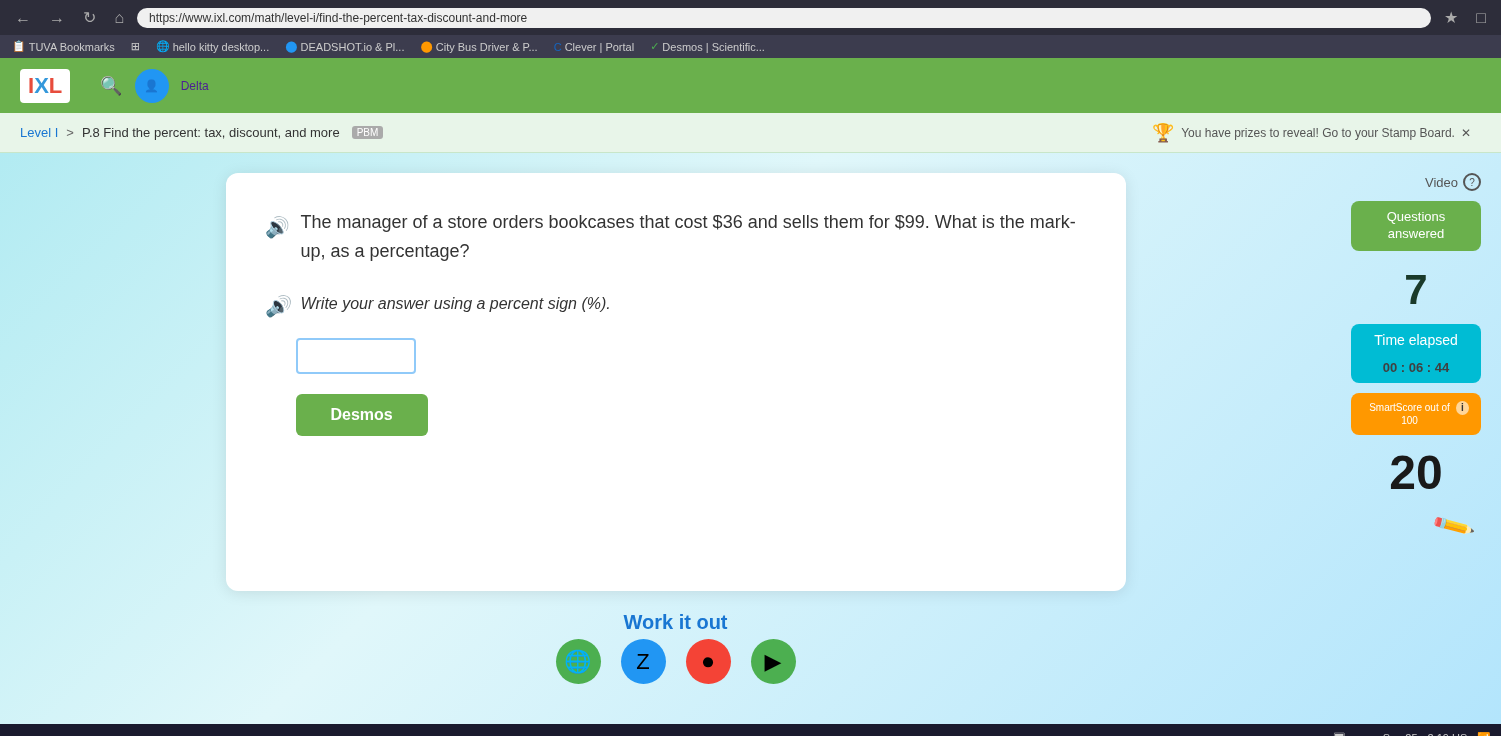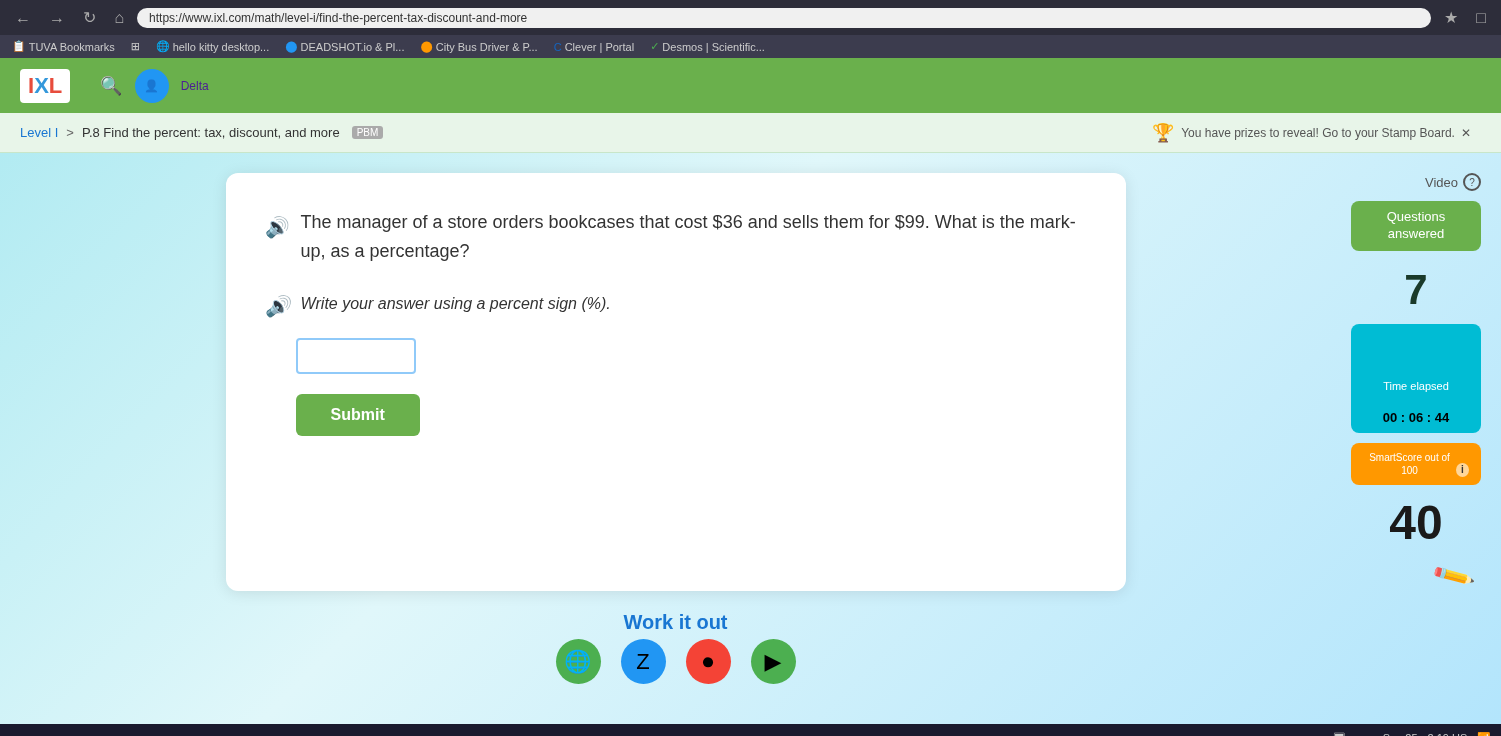--- a/index.html
+++ b/index.html
@@ -51,23 +51,23 @@
     .submit-btn { background: #6ab04c; color: white; border: none; border-radius: 6px; padding: 12px 35px; font-size: 16px; font-weight: bold; cursor: pointer; margin-left: 30px; }
 
     
     .sidebar-stats { width: 130px; display: flex; flex-direction: column; gap: 10px; flex-shrink: 0; }
     .video-btn { display: flex; align-items: center; gap: 5px; font-size: 13px; color: #555; justify-content: flex-end; }
     .video-circle { width: 18px; height: 18px; border-radius: 50%; border: 2px solid #555; display: flex; align-items: center; justify-content: center; font-size: 10px; }
     .questions-answered-card { background: #6ab04c; border-radius: 8px; padding: 8px 12px; color: white; text-align: center; }
     .qa-label { font-size: 13px; line-height: 1.3; }
     .qa-number { font-size: 42px; font-weight: bold; color: #1a3a2a; text-align: center; margin-top: 5px; }
     .time-elapsed-card { background: #00bcd4; border-radius: 8px; padding: 8px 12px; color: white; text-align: center; }
-    .te-label { font-size: 11px; margin-top: 48px; }
-    .te-time { font-size: 13px; font-weight: bold; margin-top: 18px; color: #000000; }
-    .smart-score-card { background: #ff9800; border-radius: 8px; padding: 8px 12px; color: white; text-align: center; display: flex; align-items: flex-end; justify-content: space-between; }
+    .te-label { font-size: 14px; }
+    .te-time { font-size: 13px; font-weight: bold; margin-top: 12px; color: #404040; }
+    .smart-score-card { background: #ff9800; border-radius: 8px; padding: 8px 12px; color: white; text-align: center; display: flex; align-items: flex-start; justify-content: space-between; }
     .ss-label { font-size: 10px; line-height: 1.3; }
     .ss-info { width: 14px; height: 14px; border-radius: 50%; background: rgba(255,255,255,0.6); display: flex; align-items: center; justify-content: center; font-size: 10px; color: #333; font-weight: bold; }
     .smart-score-number { font-size: 48px; font-weight: bold; color: #1a1a1a; text-align: center; margin-top: 0; }
 
     
     .work-it-out { text-align: center; padding: 20px; }
     .work-title { color: #1976d2; font-size: 20px; font-weight: bold; margin-bottom: 5px; text-align: center; }
     .work-subtitle { color: #555; font-size: 14px; margin-bottom: 15px; }
     .help-icons { display: flex; justify-content: center; gap: 20px; }
     .help-icon-circle { width: 45px; height: 45px; border-radius: 50%; display: flex; align-items: center; justify-content: center; font-size: 22px; }
@@ -158,21 +158,21 @@
         <div class="question-card">
           <div class="question-text">
             <span class="sound-icon">🔊</span>
             <span>The manager of a store orders bookcases that cost $36 and sells them for $99. What is the mark-up, as a percentage?</span>
           </div>
           <div class="instruction-text">
             <span class="sound-icon">🔊</span>
             <span>Write your answer using a percent sign (%).</span>
           </div>
           <input class="answer-input" type="text" placeholder="" style="">
-          <button class="submit-btn">Submit</button>
+          <button class="submit-btn">Desmos</button>
         </div>
 
         <div class="work-it-out">
           <div class="work-title">Work it out</div>
           <div class="help-icons">
             <div class="help-icon-circle" style="background:#4caf50;">🌐</div>
             <div class="help-icon-circle" style="background:#2196f3;" title="Zoom">Z</div>
             <div class="help-icon-circle" style="background:#f44336;">⏺</div>
             <div class="help-icon-circle" style="background:#4caf50;">▶</div>
           </div>
@@ -194,21 +194,21 @@
           <div class="te-label">Time
 elapsed</div>
           <div class="te-time">00 : 06 : 44</div>
         </div>
 
         <div class="smart-score-card">
           <div class="ss-label">SmartScore
 out of 100</div>
           <div class="ss-info">i</div>
         </div>
-        <div class="smart-score-number">40</div>
+        <div class="smart-score-number">20</div>
 
         <div style="text-align:right; padding-right:10px;">
           <span style="font-size:28px; color:#1976d2; display:inline-block; transform:rotate(-30deg);">✏️</span>
         </div>
       </div>
     </div>
   </div>
 </div>
 
 <div class="taskbar">

